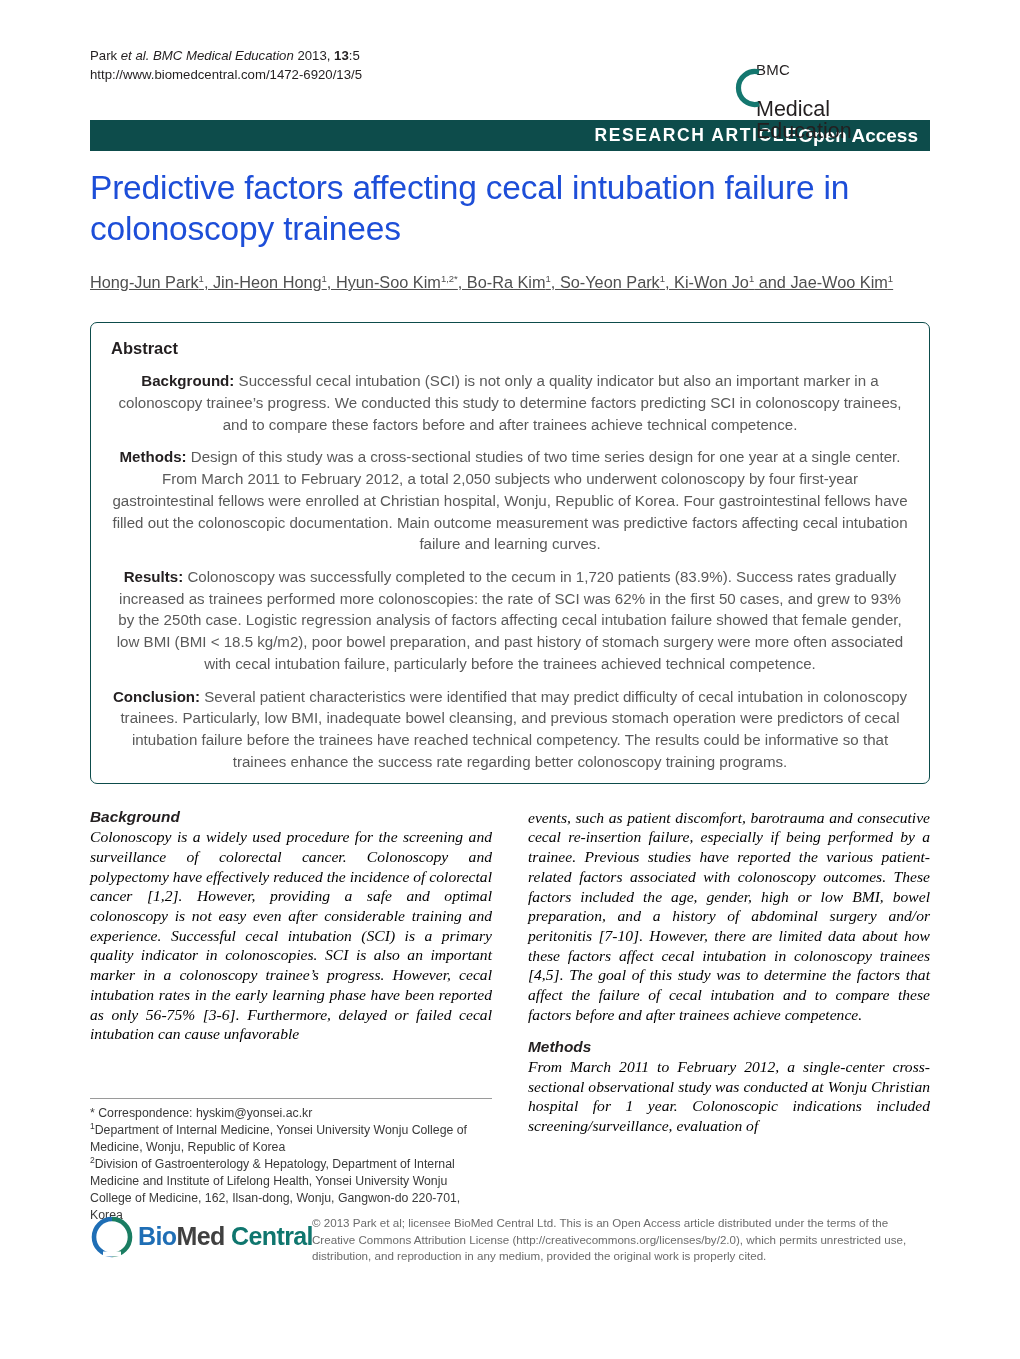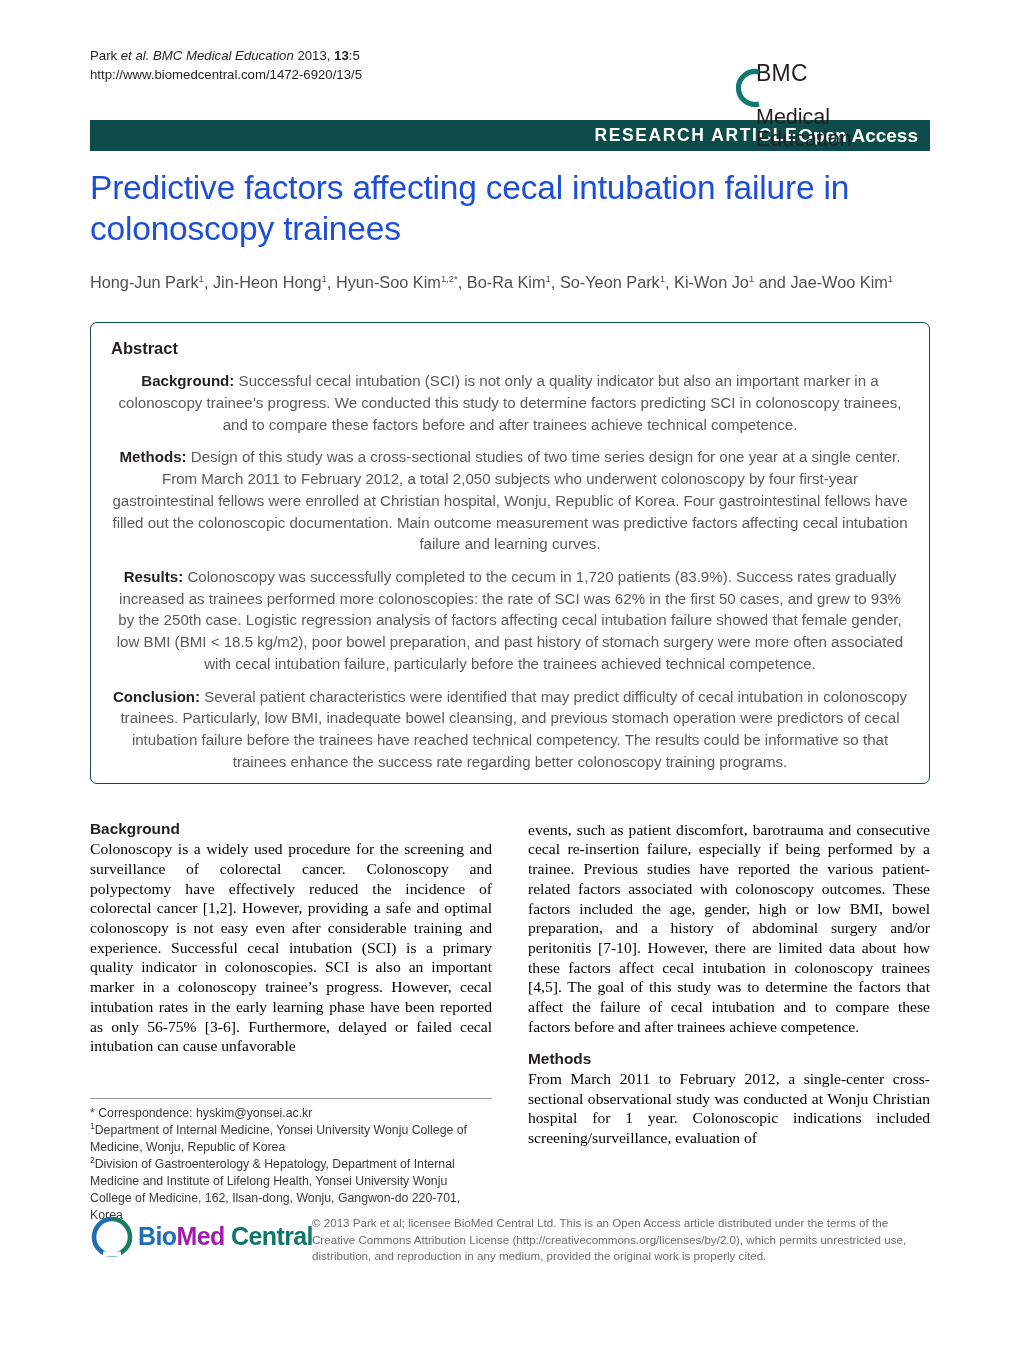--- a/index.html
+++ b/index.html
@@ -44,21 +44,21 @@
   }
   .journal-logo .arc {
     position: absolute;
     left: 6px;
     top: 5px;
     width: 42px;
     height: 42px;
   }
   .journal-logo .bmc-text {
     margin-left: 36px;
-    font-size: 23px;
+    font-size: 15px;
     line-height: 1.0;
     color: #231f20;
     letter-spacing: 0.2px;
   }
   .journal-logo .bmc-sub {
     margin-left: 36px;
     margin-top: 22px;
     font-size: 21.5px;
     line-height: 1.0;
     color: #231f20;
@@ -94,20 +94,21 @@
     line-height: 1.21;
     font-weight: normal;
     color: #1d4ed8;
     letter-spacing: -0.2px;
   }
   .authors {
     margin-top: 6px;
     font-size: 16.3px;
     line-height: 1.3;
     color: #4f4f4f;
+    text-decoration: underline;
   }
   .authors sup {
     font-size: 9.5px;
     vertical-align: super;
     line-height: 0;
   }
 
   
   .abstract {
     margin-top: 29px;
@@ -129,23 +130,24 @@
     text-align: center;
   }
   .abstract p:last-child { margin-bottom: 0; }
   .abstract p b {
     color: #231f20;
     font-weight: bold;
   }
 
   
   .body-cols {
-    margin-top: 36px;
+    margin-top: 24px;
     display: flex;
     gap: 36px;
+    font-style: italic;
   }
   .col {
     width: 402px;
     flex: 0 0 402px;
   }
   .secttl {
     font-family: "Liberation Sans", sans-serif;
     font-size: 15.4px;
     font-weight: bold;
     color: #231f20;
@@ -216,21 +218,21 @@
   .bmclogo .word {
     position: absolute;
     left: 48px;
     top: 9px;
     font-size: 25px;
     font-weight: bold;
     letter-spacing: -0.6px;
     white-space: nowrap;
   }
   .bmclogo .w-bio { color: #1f6eb5; }
-  .bmclogo .w-med { color: #a21caf; margin-top: 40px; }
+  .bmclogo .w-med { color: #404040; margin-top: 40px; }
   .bmclogo .w-central { color: #0f766e; font-weight: bold; }
   .copyright {
     font-family: "Liberation Sans", sans-serif;
     font-size: 11.6px;
     line-height: 1.44;
     color: #6b6b6b;
     margin: 0;
     padding-top: 2px;
     flex: 1;
   }

